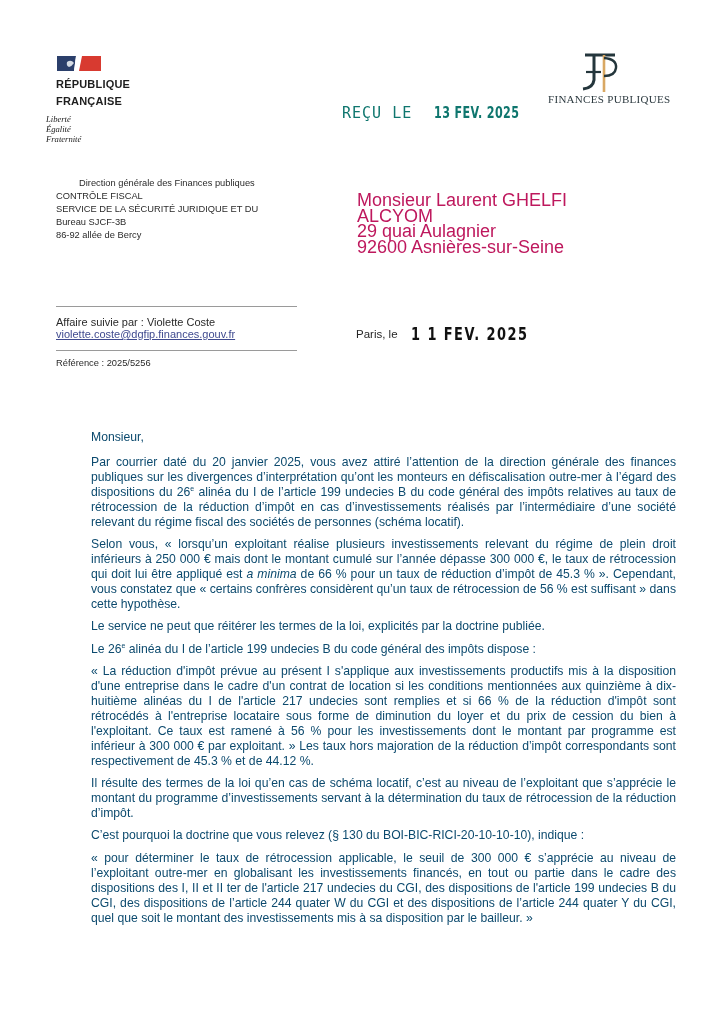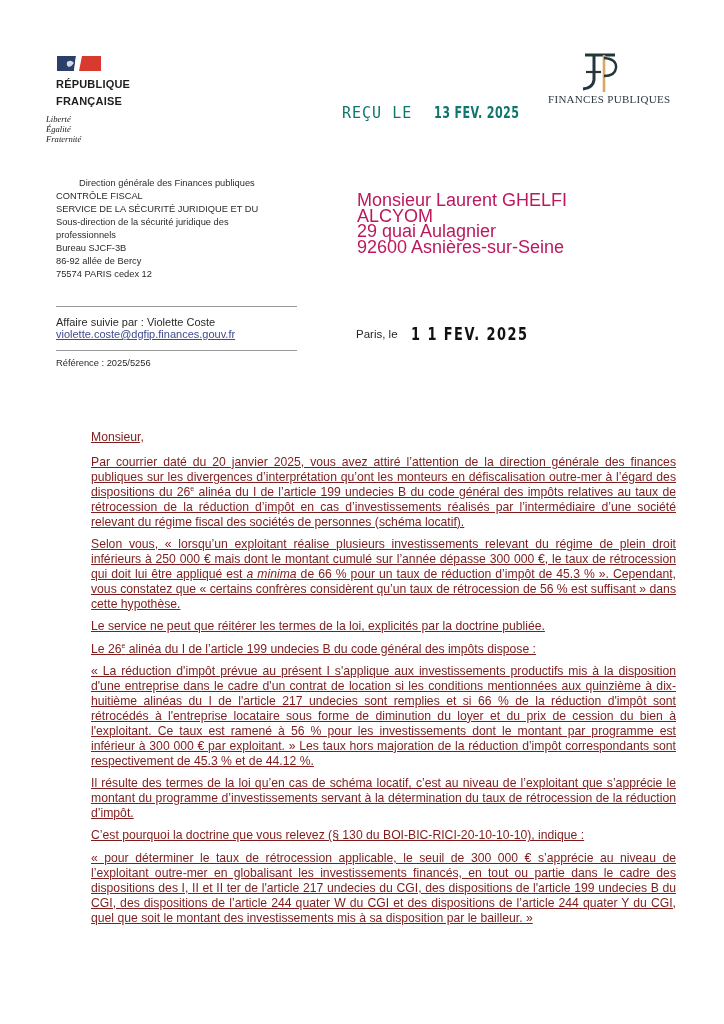--- a/index.html
+++ b/index.html
@@ -35,21 +35,21 @@
   #reference { left: 56px; top: 358px; font-size: 9.3px; }
 
   
   #recipient { left: 357px; top: 173px; font-size: 18px; line-height: 15.5px; color: #be185d; margin-top: 20px; }
 
   
   #placedate { left: 356px; top: 323px; font-size: 11.5px; color: #262626; white-space: nowrap; text-align: center; }
   #placedate .stampdate { font-family: "DejaVu Sans", sans-serif; font-weight: bold; font-size: 18px; display: inline-block; transform: scaleX(0.72); transform-origin: left; margin-left: 10px; letter-spacing: 2px; color: #111; vertical-align: -2px; }
 
   
-  #letter-body { left: 91px; top: 430px; width: 585px; font-size: 12.2px; line-height: 14.9px; color: #7f1d1d; text-decoration: underline; }
+  #letter-body { left: 91px; top: 430px; width: 585px; font-size: 12.2px; line-height: 14.9px; color: #0c4a6e; }
   #letter-body p { margin: 0 0 7.6px 0; text-align: justify; }
   #letter-body p.greeting { margin-bottom: 10px; }
   sup { font-size: 7px; line-height: 0; }
 </style>
 </head>
 <body>
 
 <svg id="flag" class="abs" viewBox="0 0 44 15">
   <path d="M0 0 H19 L17 15 H0 Z" fill="#2b3f6b"></path>
   <path d="M19 0 H25 L22 15 H17 Z" fill="#ffffff"></path>
@@ -79,27 +79,22 @@
   <span>REÇU LE</span>
   <span class="date">13 FEV. 2025</span>
 </div>
 
 <div id="sender" class="abs">
   <div class="bold">Direction générale des Finances publiques</div>
   <div>
     <div>CONTRÔLE FISCAL</div>
     <div>SERVICE DE LA SÉCURITÉ JURIDIQUE ET DU</div>
   </div>
-  <div>
-    <div>Sous-direction de la sécurité juridique des</div>
-    <div>professionnels</div>
-  </div>
   <div>Bureau SJCF-3B</div>
   <div>86-92 allée de Bercy</div>
-  <div>75574 PARIS cedex 12</div>
 </div>
 <div id="rule1" class="abs rule"></div>
 
 <div id="followup" class="abs">
   <div>Affaire suivie par : Violette Coste</div>
   <div><a class="mail">violette.coste@dgfip.finances.gouv.fr</a></div>
 </div>
 <div id="rule2" class="abs rule"></div>
 <div id="reference" class="abs">Référence : 2025/5256</div>
 

